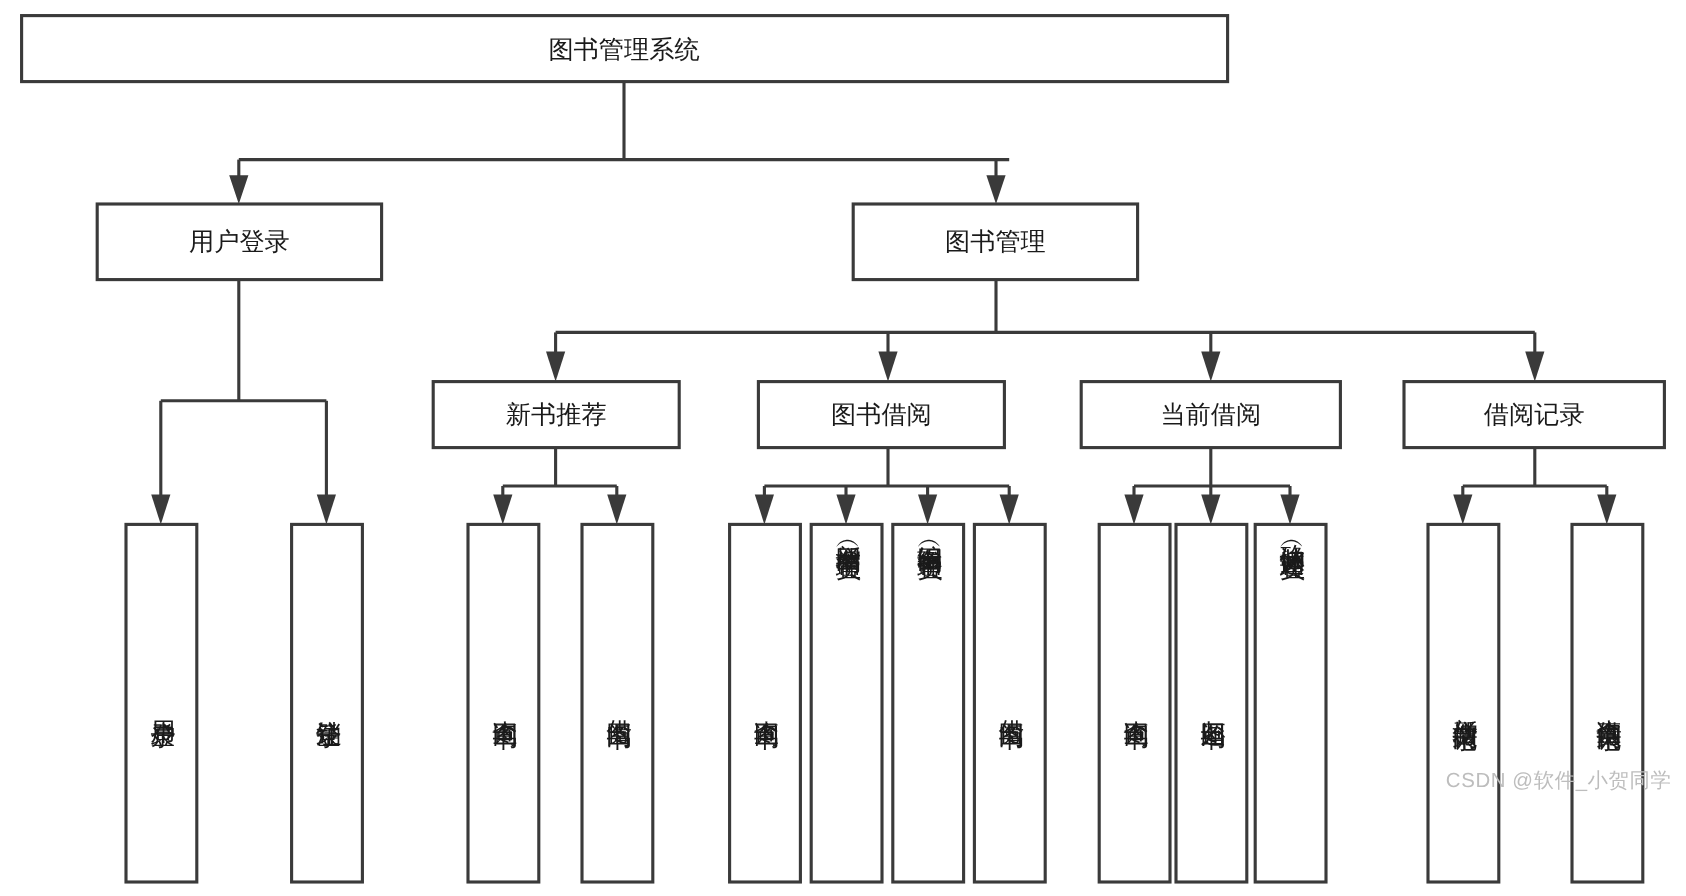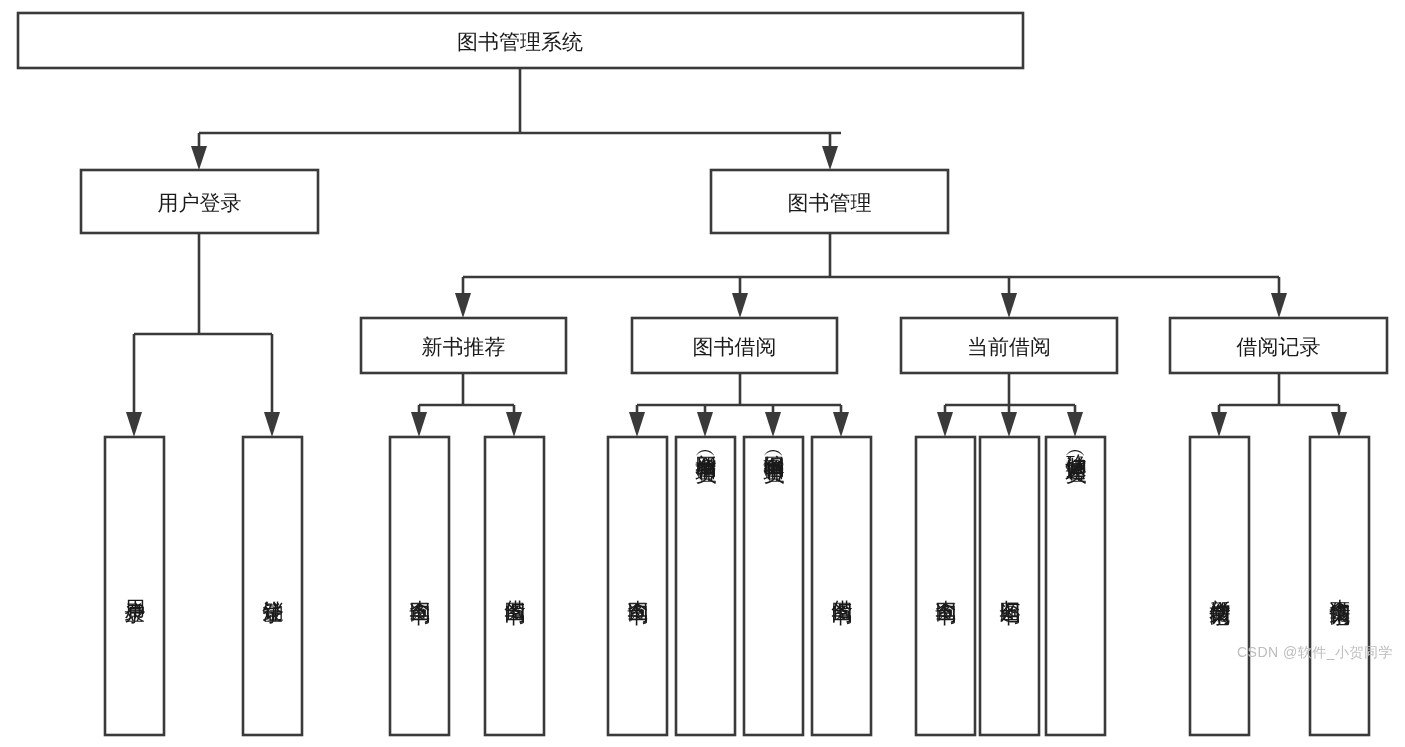--- a/index.html
+++ b/index.html
@@ -66,21 +66,21 @@
     letter-spacing: 1.5px;
     color: #1a1a1a;
     white-space: nowrap;
     text-align: center;
   }
   .watermark {
     position: absolute;
     right: 12px;
     bottom: 6px;
     font-family: "Liberation Sans", "DejaVu Sans", sans-serif;
-    font-size: 14px;
+    font-size: 17px;
     color: #bdbdbd;
     letter-spacing: 0.5px;
     user-select: none;
   }
 </style>
 </head>
 <body>
 
 <div id="diagram-root">
 

